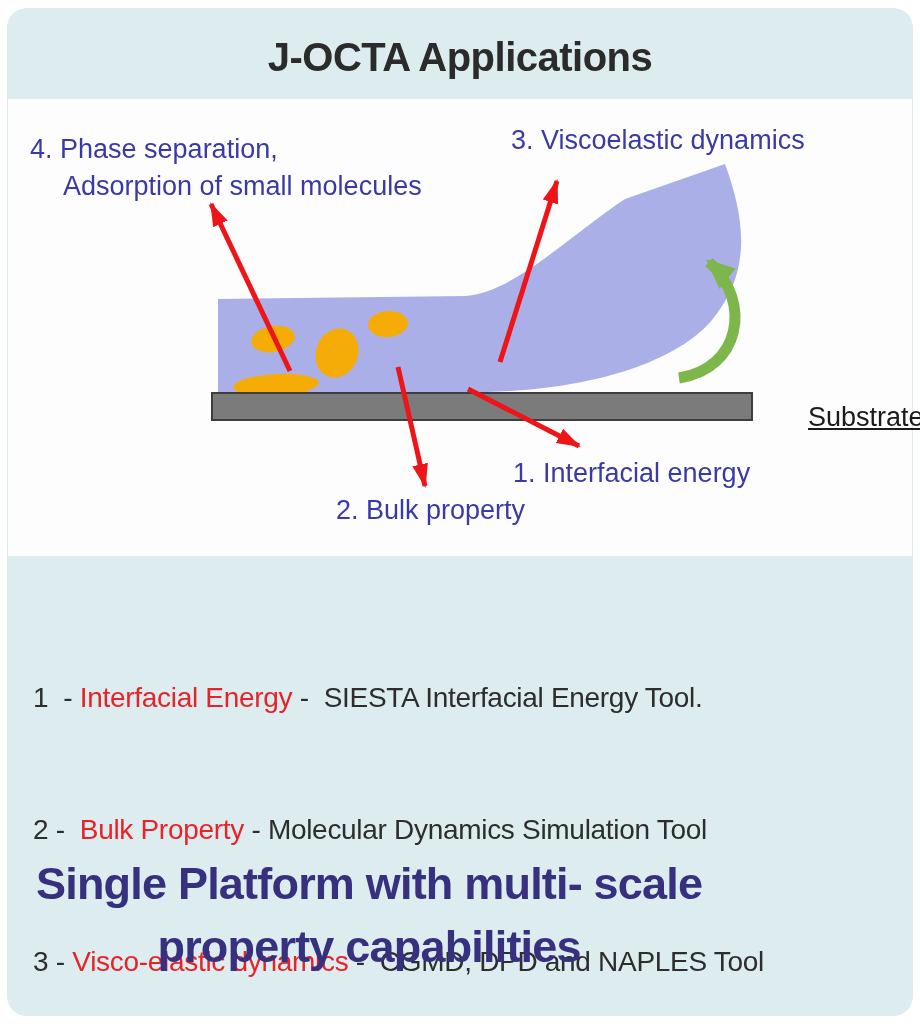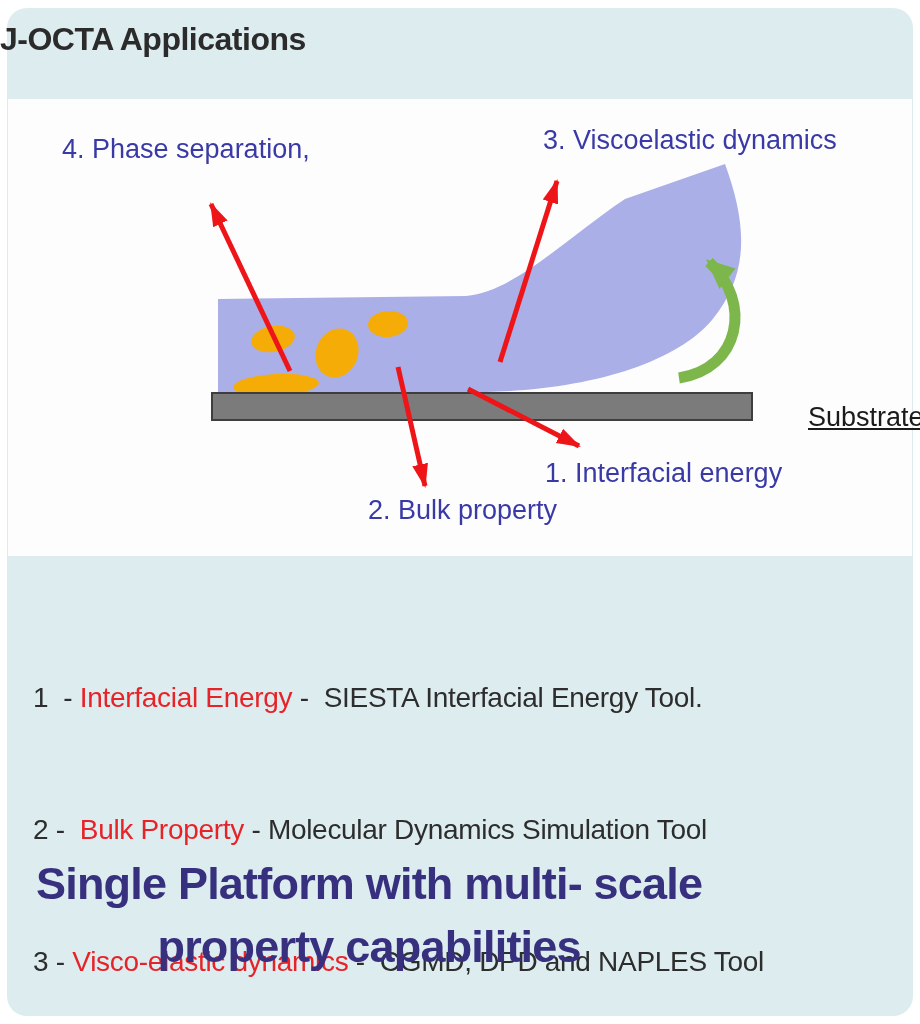--- a/index.html
+++ b/index.html
@@ -17,35 +17,35 @@
   }
   .card{
     position:absolute; left:7px; top:8px; right:7px; bottom:8px;
     background:var(--card-bg); border-radius:20px; z-index:0;
   }
   .band{
     position:absolute; left:8px; right:8px; top:99px; height:457px;
     background:var(--band-bg); z-index:1;
   }
   .title{
-    position:absolute; left:0; right:0; top:21px; text-align:left;
-    font-size:32px; font-weight:700; color:var(--title-color);
+    position:absolute; left:0; right:0; top:35px; text-align:center;
+    font-size:40px; font-weight:700; color:var(--title-color);
     letter-spacing:-0.5px; z-index:3;
   }
   .diagram-svg{ position:absolute; left:0; top:0; z-index:2; }
   .film{ fill:var(--film); }
   .blob{ fill:var(--blob); }
   .substrate{ fill:var(--substrate-fill); stroke:var(--substrate-edge); stroke-width:2; }
   .red-arrow{ stroke:var(--arrow-red); stroke-width:5; fill:none; }
   .red-head{ fill:var(--arrow-red); }
   .green-arrow{ stroke:var(--green); stroke-width:11; fill:none; }
   .green-head{ fill:var(--green); }
   .dlabel{
     position:absolute; z-index:3; color:var(--label-blue);
-    font-size:27px; line-height:37px; white-space:nowrap;margin-left:32px;
+    font-size:27px; line-height:37px; white-space:nowrap;
   }
   .dlabel .indent{ padding-left:33px; }
   .sub-label{
     position:absolute; z-index:3; color:#1b1b1b; font-size:27px; white-space:nowrap;
   }
   .legend{
     position:absolute; left:33px; top:588px; z-index:3;
     font-size:28px; line-height:44px; letter-spacing:-0.3px;
     color:var(--legend-text); white-space:pre-wrap;
   }
@@ -88,20 +88,21 @@
     <line class="red-arrow" x1="290" y1="371" x2="211" y2="204" marker-end="url(#redHead)"></line>
     <line class="red-arrow" x1="398" y1="367" x2="425" y2="486" marker-end="url(#redHead)"></line>
     <line class="red-arrow" x1="500" y1="362" x2="557" y2="181" marker-end="url(#redHead)"></line>
     <line class="red-arrow" x1="468" y1="389" x2="579" y2="446" marker-end="url(#redHead)"></line>
 
     <path class="green-arrow" d="M 679,378 C 740,369 753,302 709,262" marker-end="url(#greenHead)"></path>
   </svg>
 
   <div class="dlabel" style="left:30px; top:131px;">
     <div>4. Phase separation,</div>
+    <div class="indent">Adsorption of small molecules</div>
   </div>
 
   <div class="dlabel" style="left:511px; top:122px;">3. Viscoelastic dynamics</div>
 
   <div class="sub-label" style="left:808px; top:402px;text-decoration:underline;">Substrate</div>
 
   <div class="dlabel" style="left:513px; top:455px;">1. Interfacial energy</div>
 
   <div class="dlabel" style="left:336px; top:492px;">2. Bulk property</div>
 

